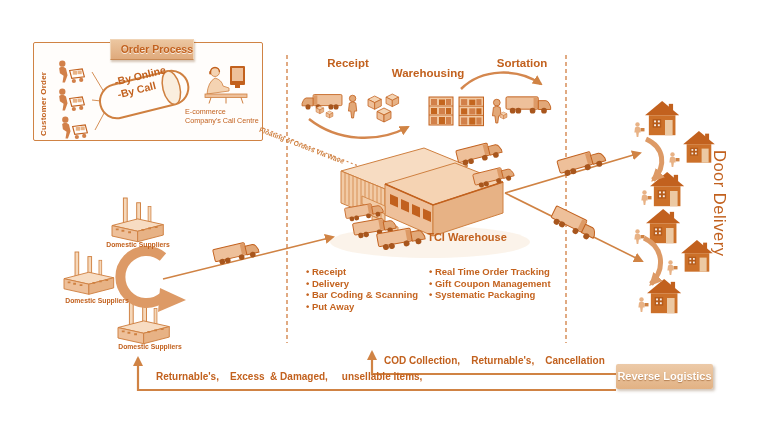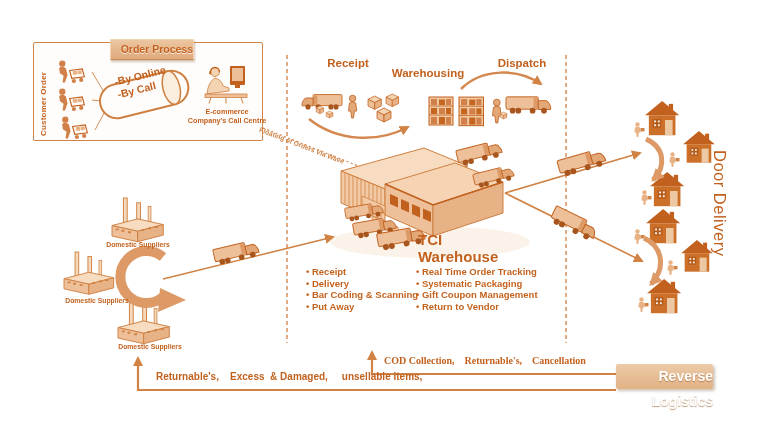--- a/index.html
+++ b/index.html
@@ -10,44 +10,44 @@
   .opbox{position:absolute;left:33px;top:42px;width:228px;height:97px;border:1.5px solid #d08344;
          background:#fffdfb;border-radius:2px;z-index:1;}
   .optitle{left:110px;top:39px;width:82px;height:19px;background:linear-gradient(#ecc6a0,#dfaa7c);
            border:1px solid #f0d4b6;border-bottom-color:#c98a55;box-shadow:1px 1.5px 2px rgba(120,70,20,.3);
            font-size:10.5px;font-weight:bold;text-align:right;line-height:19px;
            text-shadow:0 1px 0 rgba(255,255,255,.75);}
   .custlabel{left:39px;top:136px;width:74px;transform:rotate(-90deg);transform-origin:0 0;
              font-size:8px;font-weight:bold;letter-spacing:.2px;}
   .cyltext{left:113px;top:76px;width:70px;transform:rotate(-14deg);transform-origin:0 0;
            font-size:10.5px;font-weight:bold;line-height:12.5px;}
-  .ecom{left:185px;top:108px;width:84px;text-align:center;font-size:7.2px;font-weight:bold;line-height:8.8px;}
+  .ecom{left:185px;top:108px;width:84px;text-align:left;font-size:7.2px;font-weight:normal;line-height:8.8px;}
   .steplab{font-size:11.5px;font-weight:bold;text-align:center;}
   .lab-receipt{left:317px;top:57px;width:62px;}
   .lab-warehousing{left:389px;top:55px;width:78px;margin-top:12px;}
   .lab-dispatch{left:491px;top:57px;width:62px;}
   .wave{left:261px;top:126px;width:150px;transform:rotate(21deg);transform-origin:0 0;
         font-size:6.8px;font-weight:bold;color:#d08344;}
-  .tci{left:418px;top:231px;width:98px;text-align:left;font-size:15px;font-weight:bold;}
+  .tci{left:418px;top:231px;width:98px;text-align:center;font-size:11px;font-weight:bold;}
   .blist{position:absolute;margin:0;padding:0;list-style:none;z-index:3;}
   .blist li{font-size:9.5px;font-weight:bold;line-height:11.6px;color:#c4631f;white-space:nowrap;}
   .blist li::before{content:"• ";}
   .ops{left:306px;top:266px;}
-  .svc{left:416px;top:266px;}
+  .svc{left:429px;top:266px;}
   .suplab{width:74px;text-align:center;font-size:6.8px;font-weight:bold;}
   .sup1{left:101px;top:241px;}
   .sup2{left:60px;top:297px;}
   .sup3{left:113px;top:343px;}
   .door{left:710px;top:150px;height:160px;writing-mode:vertical-rl;font-size:16.5px;letter-spacing:.5px;}
-  .revA{left:384px;top:355px;font-size:10px;font-weight:bold;white-space:pre;font-family:Liberation Serif, serif;}
+  .revA{left:384px;top:355px;font-size:10px;font-weight:bold;white-space:pre;}
   .revB{left:156px;top:371px;font-size:10px;font-weight:bold;white-space:pre;}
   .revbox{position:absolute;left:616px;top:364px;width:97px;height:25px;z-index:3;
           background:linear-gradient(#eccaa8,#e2b284);border-radius:2px;
-          box-shadow:1.5px 2px 3px rgba(100,60,20,.3);color:#fff;font-weight:bold;font-size:14px;
-          text-align:right;line-height:25px;text-shadow:0 1px 1px rgba(150,90,40,.6);}
+          box-shadow:1.5px 2px 3px rgba(100,60,20,.3);color:#fff;font-weight:bold;font-size:11px;
+          text-align:center;line-height:25px;text-shadow:0 1px 1px rgba(150,90,40,.6);}
 </style>
 </head>
 <body>
 
 <div class="stage">
 
   <div class="opbox"></div>
 
   <svg class="art" width="768" height="422" viewBox="0 0 768 422">
     <defs>
@@ -240,36 +240,35 @@
     <div>-By Online</div>
     <div>-By Call</div>
   </div>
   <div class="txt ecom">
     <div>E-commerce</div>
     <div>Company's Call Centre</div>
   </div>
 
   <div class="txt steplab lab-receipt">Receipt</div>
   <div class="txt steplab lab-warehousing">Warehousing</div>
-  <div class="txt steplab lab-dispatch">Dispatch</div>
+  <div class="txt steplab lab-dispatch">Sortation</div>
 
   <div class="txt wave">Floating of Orders Via Wave</div>
   <div class="txt tci">TCI Warehouse</div>
 
   <ul class="blist ops">
     <li>Receipt</li>
     <li>Delivery</li>
     <li>Bar Coding &amp; Scanning</li>
     <li>Put Away</li>
   </ul>
   <ul class="blist svc">
     <li>Real Time Order Tracking</li>
+    <li>Gift Coupon Management</li>
     <li>Systematic Packaging</li>
-    <li>Gift Coupon Management</li>
-    <li>Return to Vendor</li>
   </ul>
 
   <div class="txt suplab sup1">Domestic Suppliers</div>
   <div class="txt suplab sup2">Domestic Suppliers</div>
   <div class="txt suplab sup3">Domestic Suppliers</div>
 
   <div class="txt door">Door Delivery</div>
 
   <div class="txt revA">COD Collection,    Returnable's,    Cancellation</div>
   <div class="txt revB">Returnable's,    Excess  &amp; Damaged,     unsellable items,</div>

